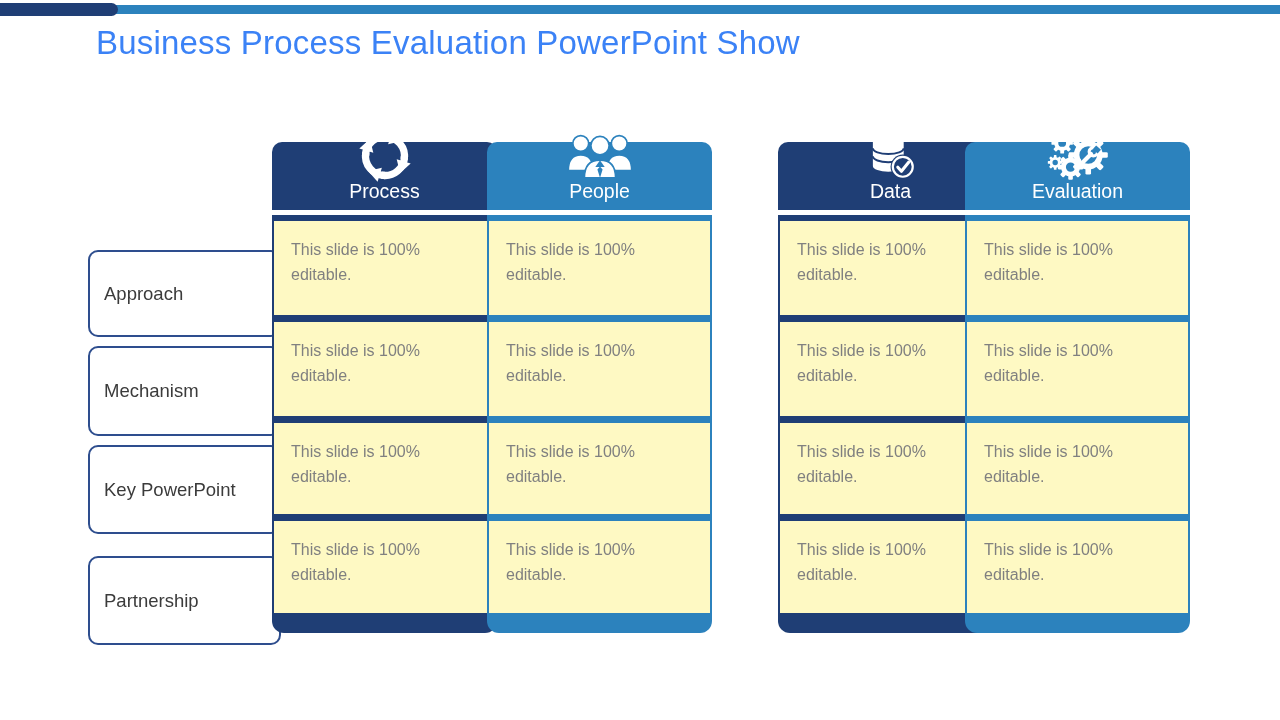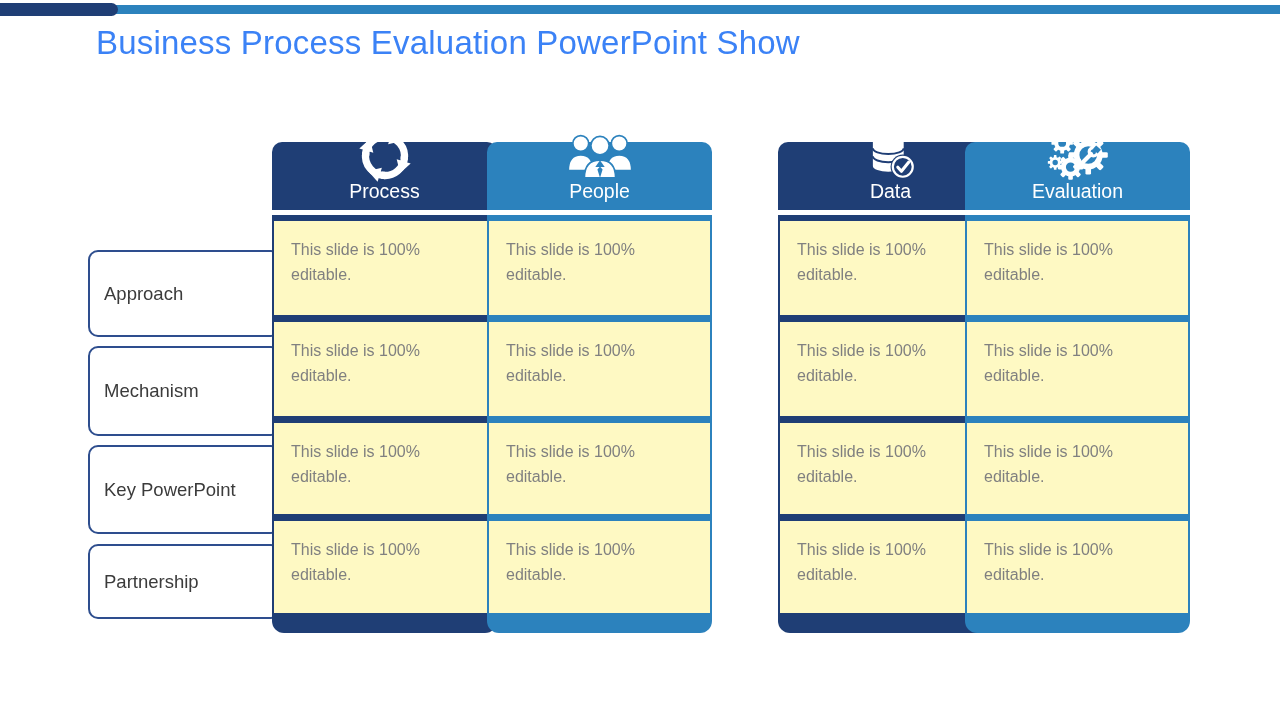--- a/index.html
+++ b/index.html
@@ -15,21 +15,21 @@
   
   .rowlabel {
     position:absolute; left:88px; width:193px; box-sizing:border-box;
     border:2px solid #2E4E8E; border-radius:10px; background:#ffffff;
     display:flex; align-items:center; padding-left:14px;
     font-size:18.5px; color:#3b3b3b;
   }
   .rl-0 { top:250px; height:87px; }
   .rl-1 { top:346px; height:90px; }
   .rl-2 { top:445px; height:89px; }
-  .rl-3 { top:544px; height:75px; }
+  .rl-3 { top:556px; height:89px; }
   
   .col { position:absolute; top:142px; width:225px; display:flex; flex-direction:column; }
   .col-0 { left:272px; } .col-1 { left:487px; } .col-2 { left:734px;margin-left:44px; } .col-3 { left:965px; }
   .col.navy { --c:#1F3E75; }
   .col.blue { --c:#2C82BD; }
   .col-head {
     height:68px; background:var(--c); border-radius:10px 10px 0 0;
     display:flex; flex-direction:column; align-items:center; justify-content:flex-end;
   }
   .col-icon { flex:1; display:flex; align-items:center; justify-content:center; padding-top:6px; }

